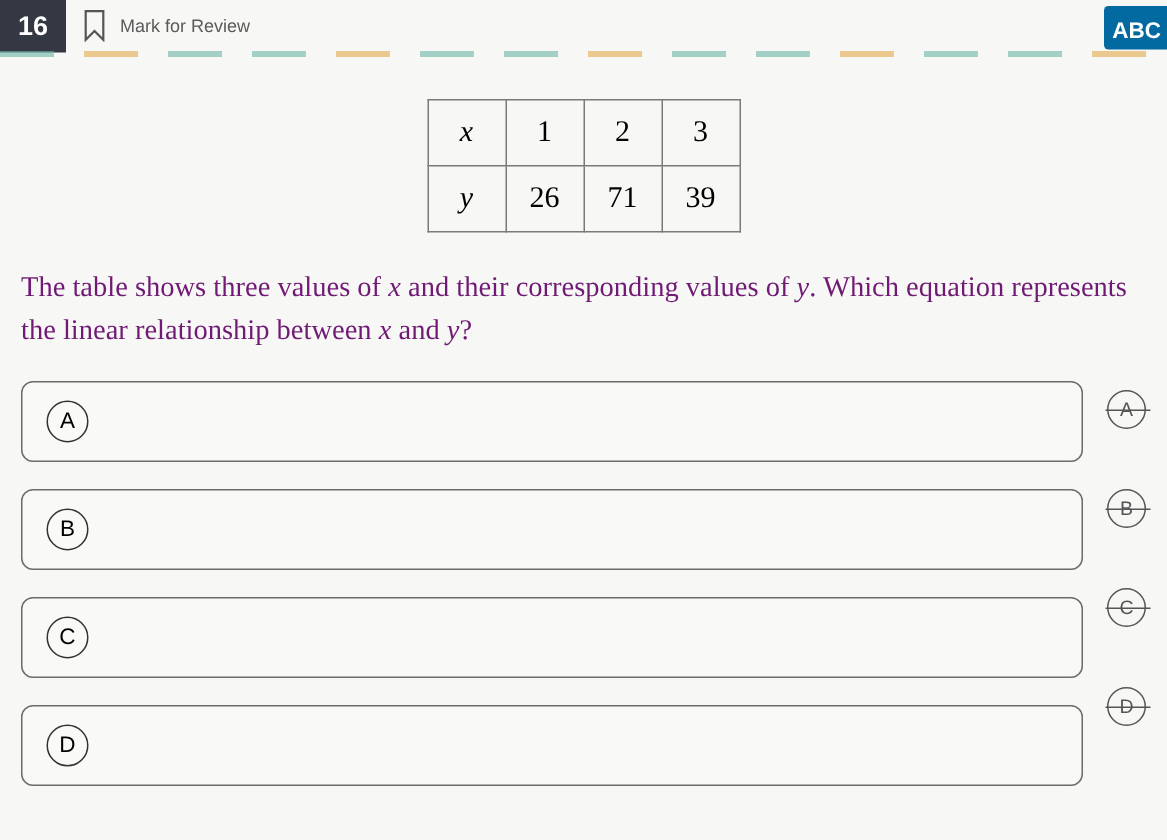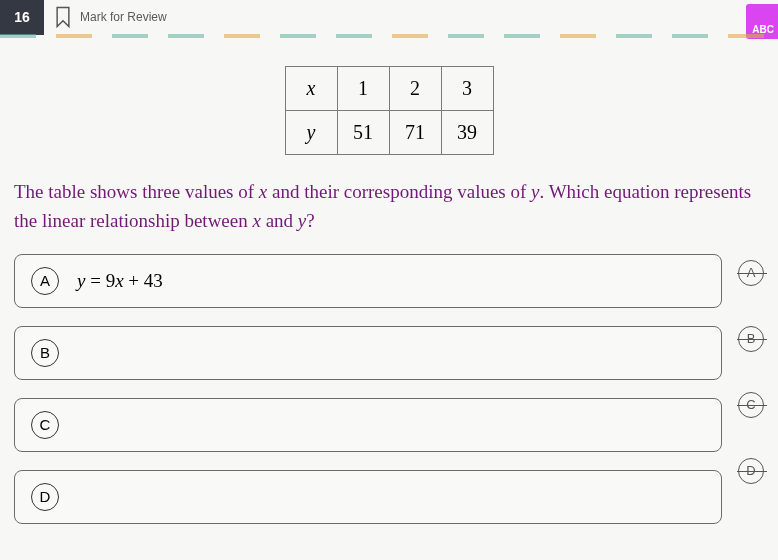--- a/index.html
+++ b/index.html
@@ -15,21 +15,21 @@
     display: flex;
     align-items: center;
     height: 36px;
     border-bottom: 2px solid transparent;
   }
   .qnum {
     background: #333842;
     color: #fff;
     font-family: Arial, sans-serif;
     font-weight: bold;
-    font-size: 14px;
+    font-size: 18px;
     width: 44px;
     height: 36px;
     display: flex;
     align-items: center;
     justify-content: center;
   }
   .bookmark {
     margin-left: 10px;
     margin-right: 8px;
     display: inline-flex;
@@ -38,26 +38,26 @@
   .bookmark svg { width: 18px; height: 22px; }
   .mark-label {
     font-family: Arial, sans-serif;
     color: #5a5a5a;
     font-size: 12px;
   }
   .abc-badge {
     position: absolute;
     right: 0;
     top: 4px;
-    background: #d946ef;
+    background: #0369a1;
     color: #fff;
     font-family: Arial, sans-serif;
-    font-size: 10px;
+    font-size: 15px;
     font-weight: bold;
-    padding: 20px 4px 4px 6px;
+    padding: 8px 4px 4px 6px;
     border-radius: 3px 0 0 3px;
   }
   .dashes {
     height: 4px;
     width: 100%;
     background: repeating-linear-gradient(90deg,#6bb5a6 0 36px,transparent 36px 56px,#e3a948 56px 92px,transparent 92px 112px,#6bb5a6 112px 148px,transparent 148px 168px);
     opacity: .6;
     margin-top: -2px;
   }
   .content { padding: 18px 14px 0 14px; position: relative; }
@@ -162,38 +162,35 @@
   <table class="data-table">
     <tbody>
         <tr>
       <td class="lbl">x</td>
       <td>1</td>
       <td>2</td>
       <td>3</td>
     </tr>
     <tr>
       <td class="lbl">y</td>
-      <td>51</td>
+      <td>26</td>
       <td>71</td>
       <td>39</td>
     </tr>
   </tbody>
     </table>
 
   <p class="prompt">
     <span>The table shows three values of </span><span class="mi">x</span><span> and their corresponding values of </span><span class="mi">y</span><span>. Which equation represents the linear relationship between </span><span class="mi">x</span><span> and </span><span class="mi">y</span><span>?</span>
   </p>
 
   <div class="options-wrap">
 
     <div class="option">
       <div class="opt-letter">A</div>
-      <div class="opt-text">
-        <span class="mi">y</span><span> = 9</span><span class="mi">x</span><span> + 43</span>
-      </div>
     </div>
 
     <div class="option">
       <div class="opt-letter">B</div>
     </div>
 
     <div class="option">
       <div class="opt-letter">C</div>
     </div>
 

